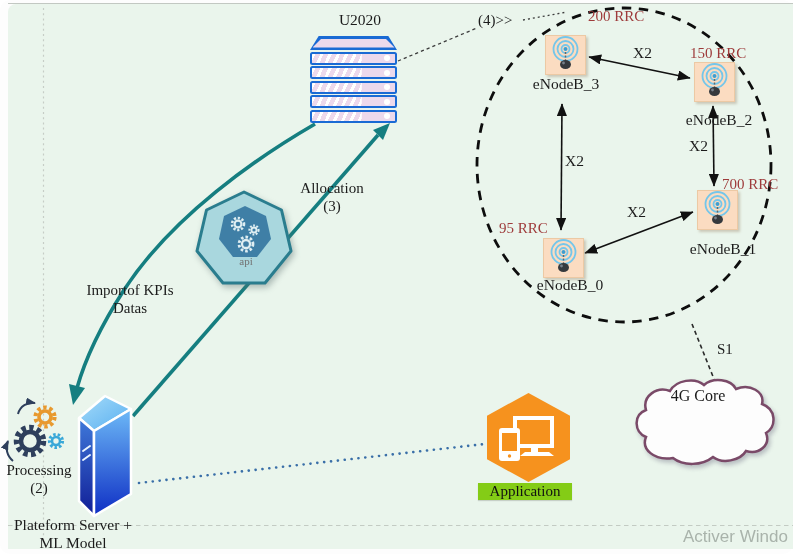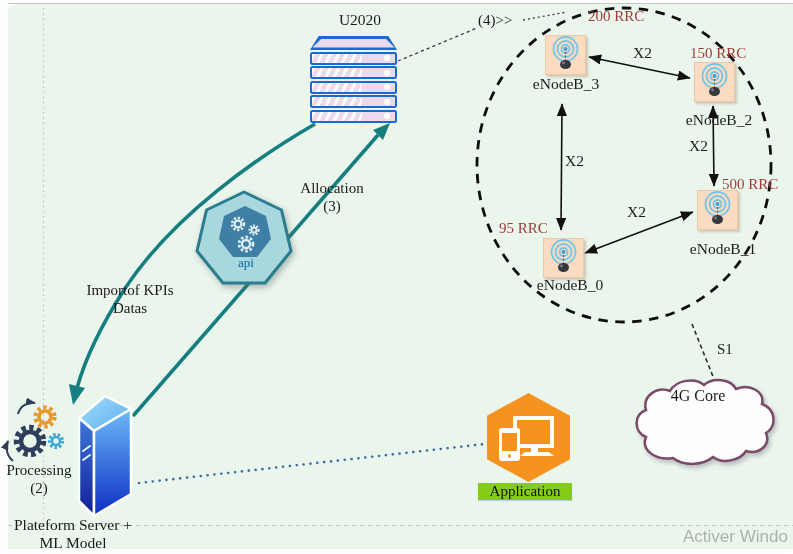--- a/index.html
+++ b/index.html
@@ -8,21 +8,21 @@
   .page{position:relative;width:793px;height:554px;background:#fdfdfd;border-radius:10px;}
   .canvas{position:absolute;left:8px;top:4px;width:785px;height:545px;
           background:#eaf5ec;border-radius:8px 0 0 0;z-index:0;}
   .top-hairline{position:absolute;left:8px;top:3px;width:785px;height:0;
           border-top:1.5px solid #c2c8c2;z-index:0;}
   svg.layer{position:absolute;left:0;top:0;z-index:1;}
   .lbl{position:absolute;font:15px/1.18 "Liberation Serif","DejaVu Serif",serif;
        color:#1b1b1b;white-space:nowrap;z-index:3;}
   .center{text-align:center;}
   .rrc{color:#9e3b3b;}
-  .api-lbl{color:#0369a1;font-size:13px;}
+  .api-lbl{color:#737373;font-size:11px;}
   .big{font-size:15.5px;}
   
   .u2020-stack{position:absolute;left:310px;top:36px;width:87px;z-index:2;}
   .trap-outer{position:relative;height:14px;background:#1a6ad4;
               clip-path:polygon(10% 0,90% 0,100% 100%,0 100%);}
   .trap-inner{position:absolute;inset:2.5px;background:#ecd9ec;
               clip-path:polygon(11% 0,89% 0,100% 100%,0 100%);}
   .srv-bar{position:relative;height:9px;margin-top:1.5px;border:2px solid #1a6ad4;
            border-radius:2.5px;background-color:#ecd9ec;
            background-image:repeating-linear-gradient(115deg,#fff 0 3px,rgba(0,0,0,0) 3px 7.5px);
@@ -237,21 +237,21 @@
       <rect x="15" y="40" width="15" height="18" fill="#f6921e"></rect>
       <circle cx="22.5" cy="63" r="1.7" fill="#f6921e"></circle>
     </svg>
   </div>
 
   <div class="lbl big center" style="left:330px;top:11px;width:60px;">U2020</div>
   <div class="lbl" style="left:478px;top:12px;">(4)&gt;&gt;</div>
 
   <div class="lbl rrc" style="left:575px;top:8px;margin-left:13px;">200 RRC</div>
   <div class="lbl rrc" style="left:677px;top:45px;margin-left:13px;">150 RRC</div>
-  <div class="lbl rrc" style="left:722px;top:176px;">500 RRC</div>
+  <div class="lbl rrc" style="left:722px;top:176px;">700 RRC</div>
   <div class="lbl rrc" style="left:499px;top:220px;">95 RRC</div>
 
   <div class="lbl big center" style="left:525px;top:75px;width:82px;">eNodeB_3</div>
   <div class="lbl big center" style="left:678px;top:111px;width:82px;">eNodeB_2</div>
   <div class="lbl big center" style="left:682px;top:240px;width:82px;">eNodeB_1</div>
   <div class="lbl big center" style="left:529px;top:276px;width:82px;">eNodeB_0</div>
 
   <div class="lbl big" style="left:633px;top:44px;">X2</div>
   <div class="lbl big" style="left:565px;top:152px;">X2</div>
   <div class="lbl big" style="left:689px;top:137px;">X2</div>

